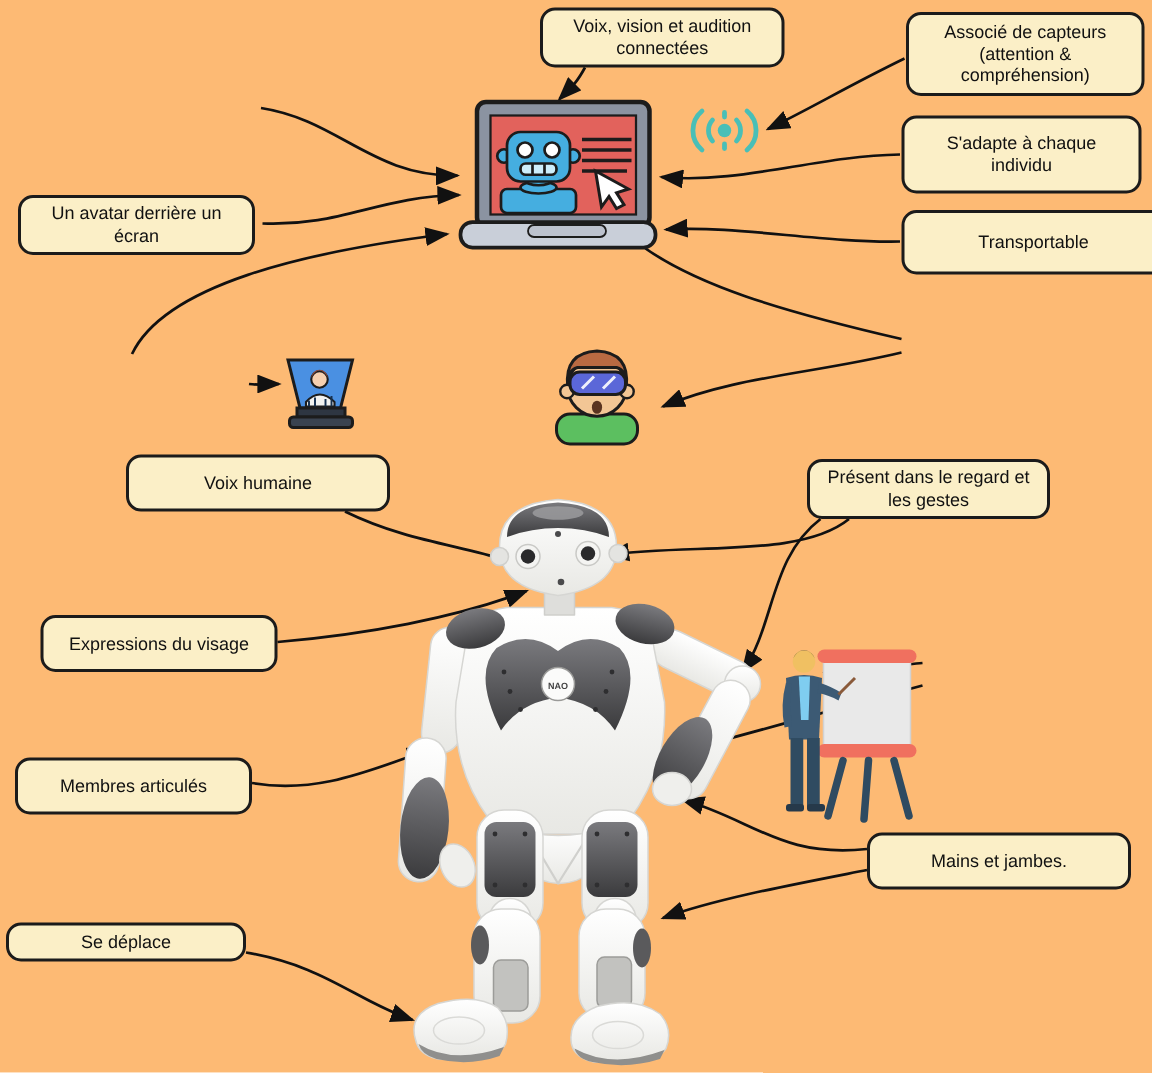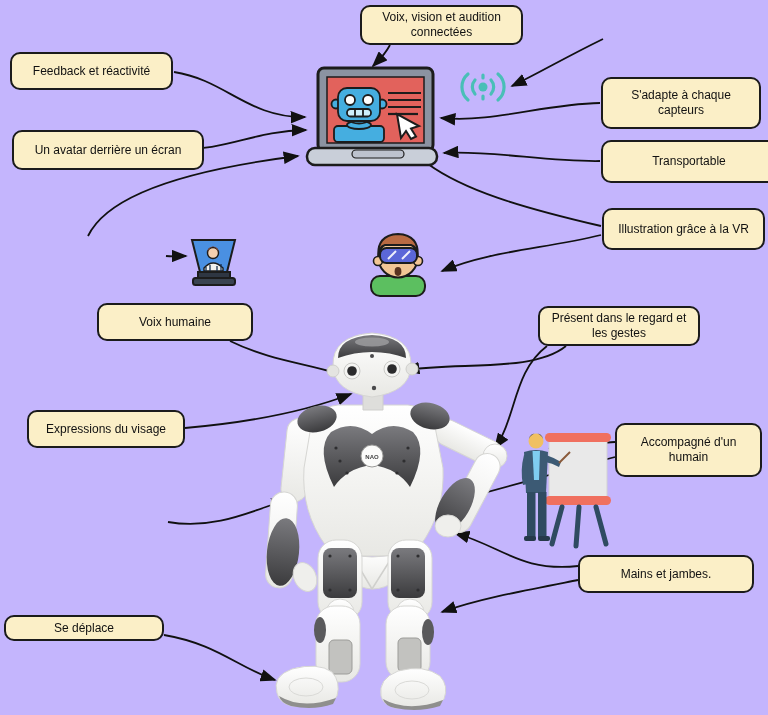--- a/index.html
+++ b/index.html
@@ -1,17 +1,17 @@
 <!DOCTYPE html>
 <html><head>
 <meta charset="utf-8">
 <style>
   html,body{margin:0;padding:0;background:#ffffff;}
   body{width:768px;height:715px;font-family:"Liberation Sans",sans-serif;}
-  .stage{position:relative;width:768px;height:715px;background:#c4b5fd;overflow:hidden;}
+  .stage{position:relative;width:768px;height:715px;background:#fdba74;overflow:hidden;}
   .layer{position:absolute;left:0;top:0;}
   .lbl{
     position:absolute;
     background:#FBEFC7;
     border:2px solid #1b1b1b;
     border-radius:10px;
     display:flex;align-items:center;justify-content:center;
     text-align:center;
     font-size:12px;line-height:1.22;color:#111;
     padding:2px 7px;box-sizing:border-box;
@@ -228,46 +228,43 @@
         </g>
         <circle cx="372" cy="356" r="2" fill="#4a4a4c"></circle>
         <circle cx="374" cy="388" r="2.2" fill="#4a4a4c"></circle>
       </g>
     </g>
   </svg>
 
   <div class="lbl" style="left:360px;top:5px;width:163px;height:40px">
       <span>Voix, vision et audition connectées</span>
     </div>
-  <div class="lbl" style="left:10px;top:52px;width:163px;height:38px">
-      <span>Feedback et réactivité</span>
-    </div>
-  <div class="lbl" style="left:12px;top:130px;width:192px;height:40px">
+  <div class="lbl" style="left:604px;top:8px;width:159px;height:56px">
+      <span>Associé de capteurs (attention &amp; compréhension)</span>
+    </div>
+  <div class="lbl" style="left:12px;top:130px;width:158px;height:40px">
       <span>Un avatar derrière un écran</span>
     </div>
   <div class="lbl" style="left:601px;top:77px;width:160px;height:52px">
-      <span>S'adapte à chaque capteurs</span>
+      <span>S'adapte à chaque individu</span>
     </div>
   <div class="lbl" style="left:601px;top:140px;width:176px;height:43px">
       <span>Transportable</span>
     </div>
-  <div class="lbl" style="left:602px;top:208px;width:163px;height:42px">
-      <span>Illustration grâce à la VR</span>
-    </div>
-  <div class="lbl" style="left:97px;top:303px;width:156px;height:38px">
+  <div class="lbl" style="left:84px;top:303px;width:176px;height:38px">
       <span>Voix humaine</span>
     </div>
   <div class="lbl" style="left:27px;top:410px;width:158px;height:38px">
       <span>Expressions du visage</span>
     </div>
   <div class="lbl" style="left:538px;top:306px;width:162px;height:40px">
       <span>Présent dans le regard et les gestes</span>
     </div>
-  <div class="lbl" style="left:615px;top:423px;width:147px;height:54px">
-      <span>Accompagné d'un humain</span>
+  <div class="lbl" style="left:10px;top:505px;width:158px;height:38px">
+      <span>Membres articulés</span>
     </div>
   <div class="lbl" style="left:578px;top:555px;width:176px;height:38px">
       <span>Mains et jambes.</span>
     </div>
   <div class="lbl" style="left:4px;top:615px;width:160px;height:26px">
       <span>Se déplace</span>
     </div>
 
 </div>
 

